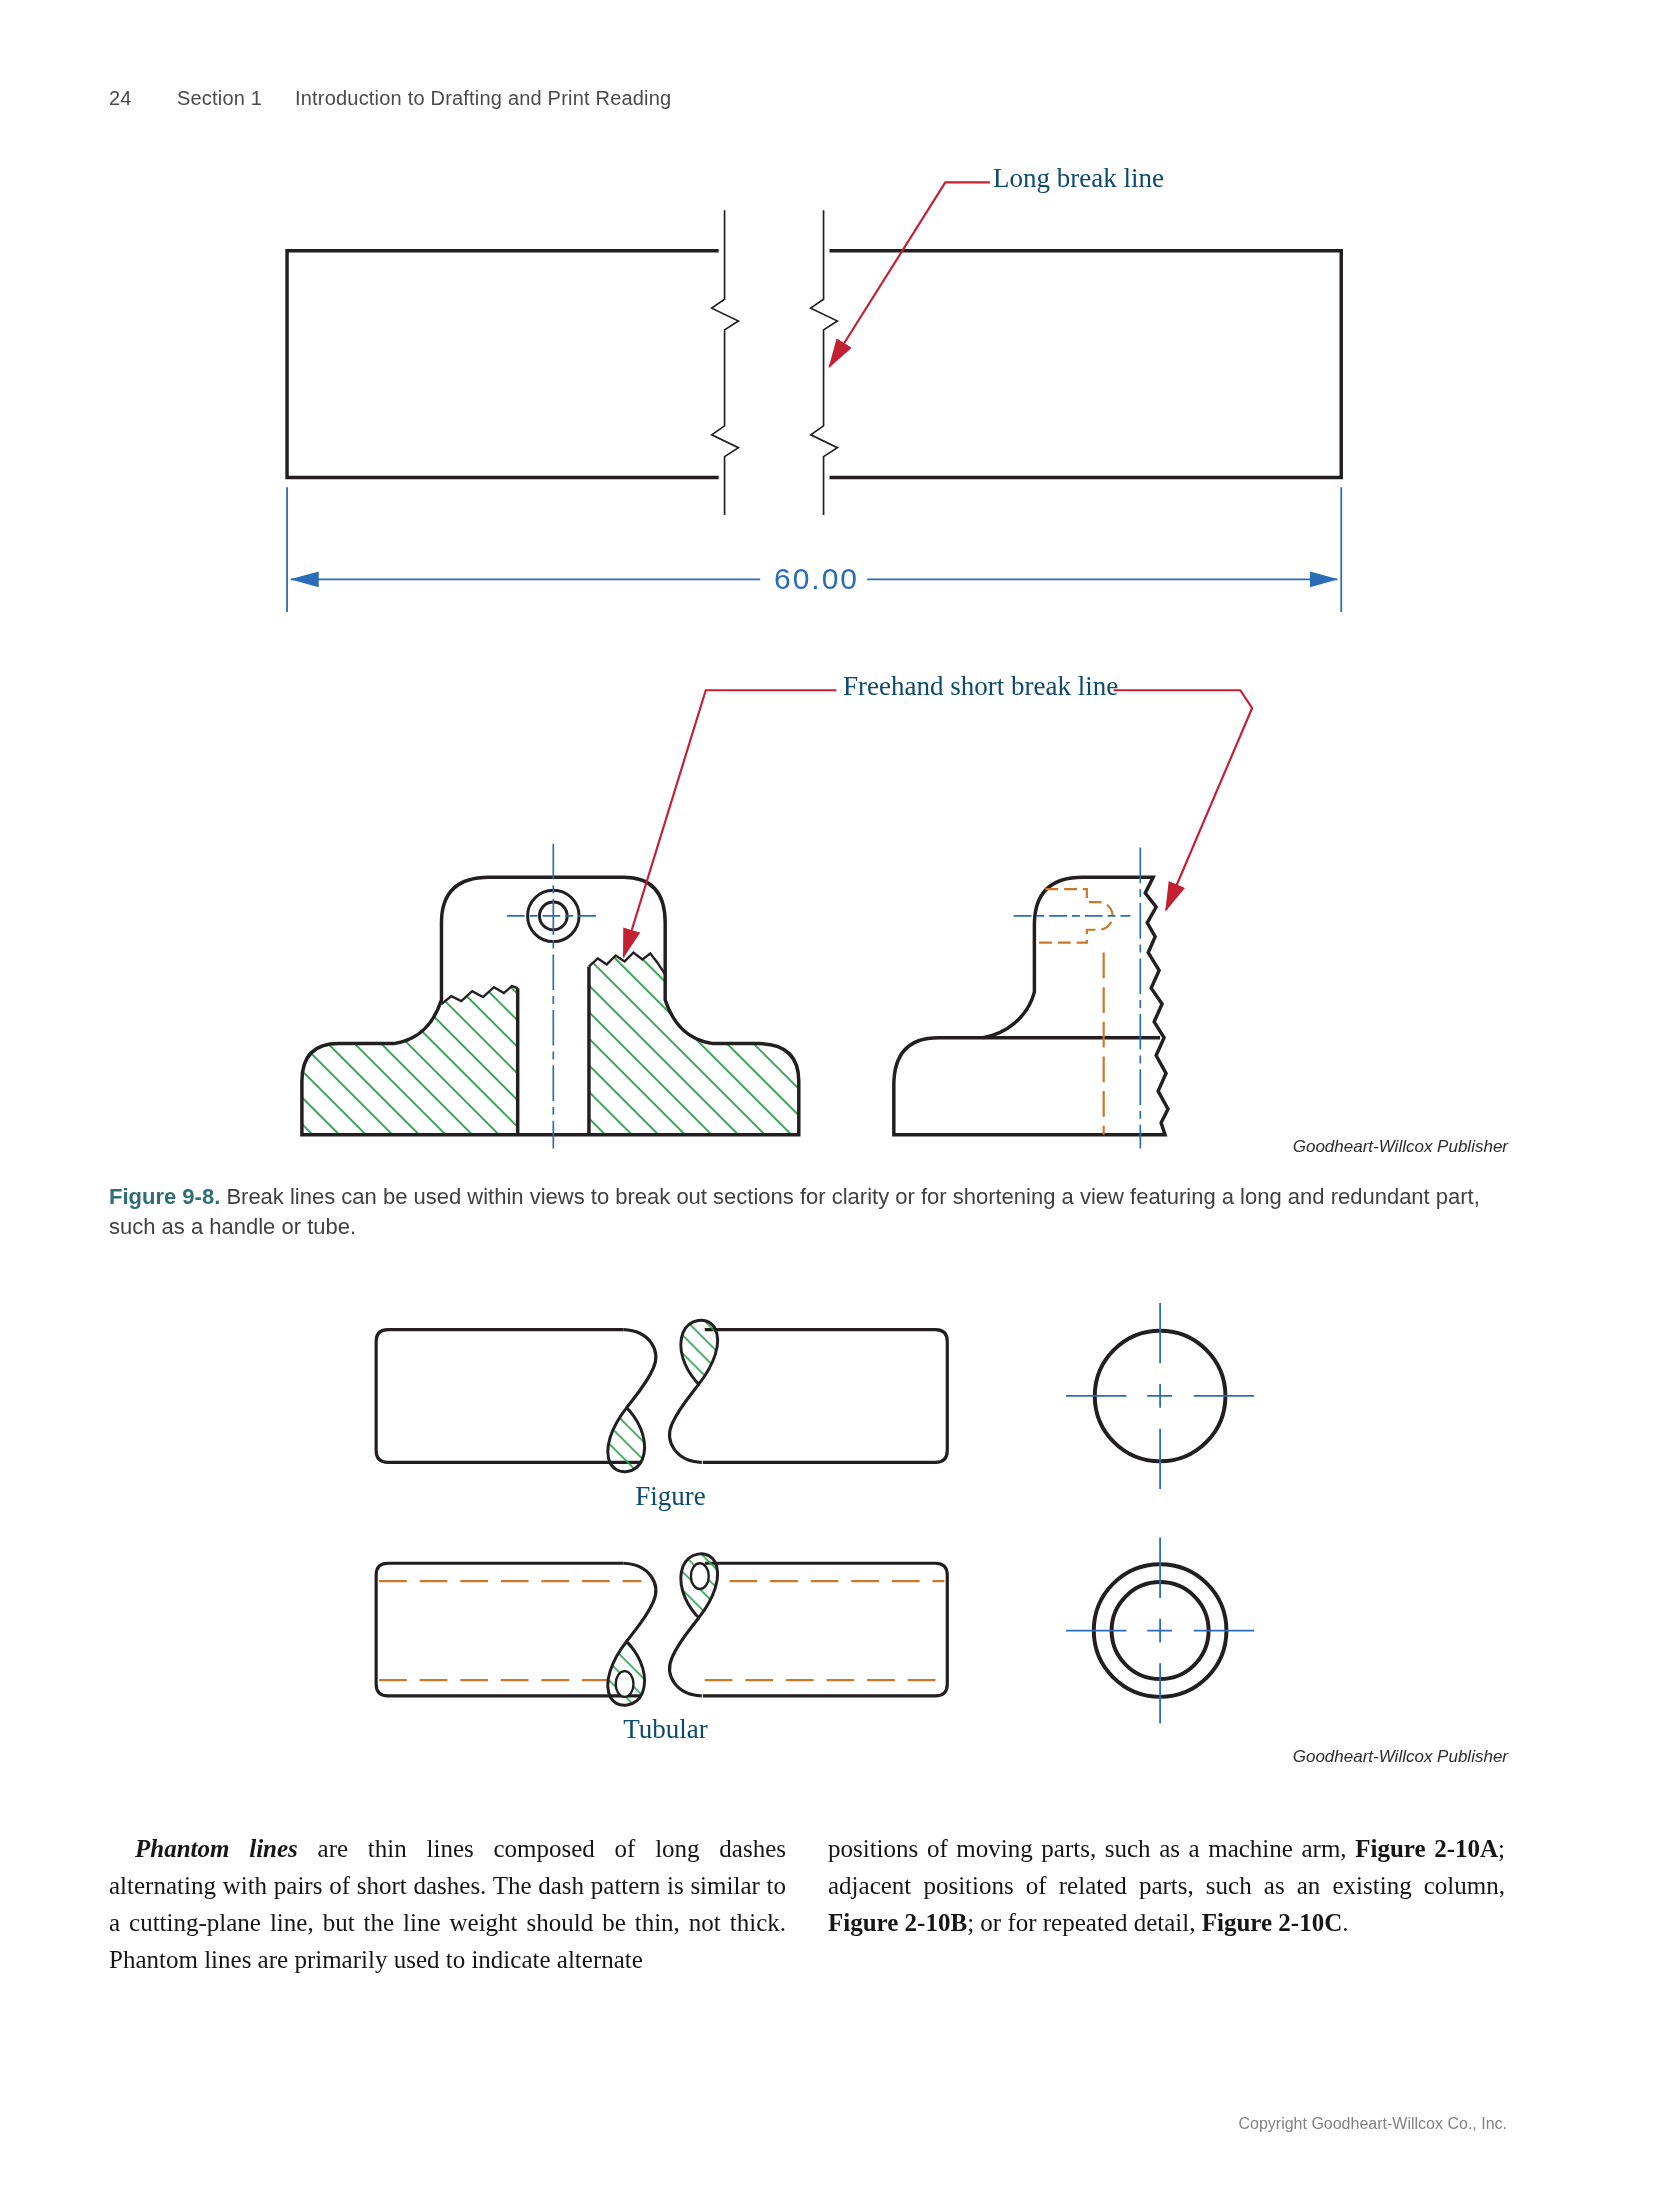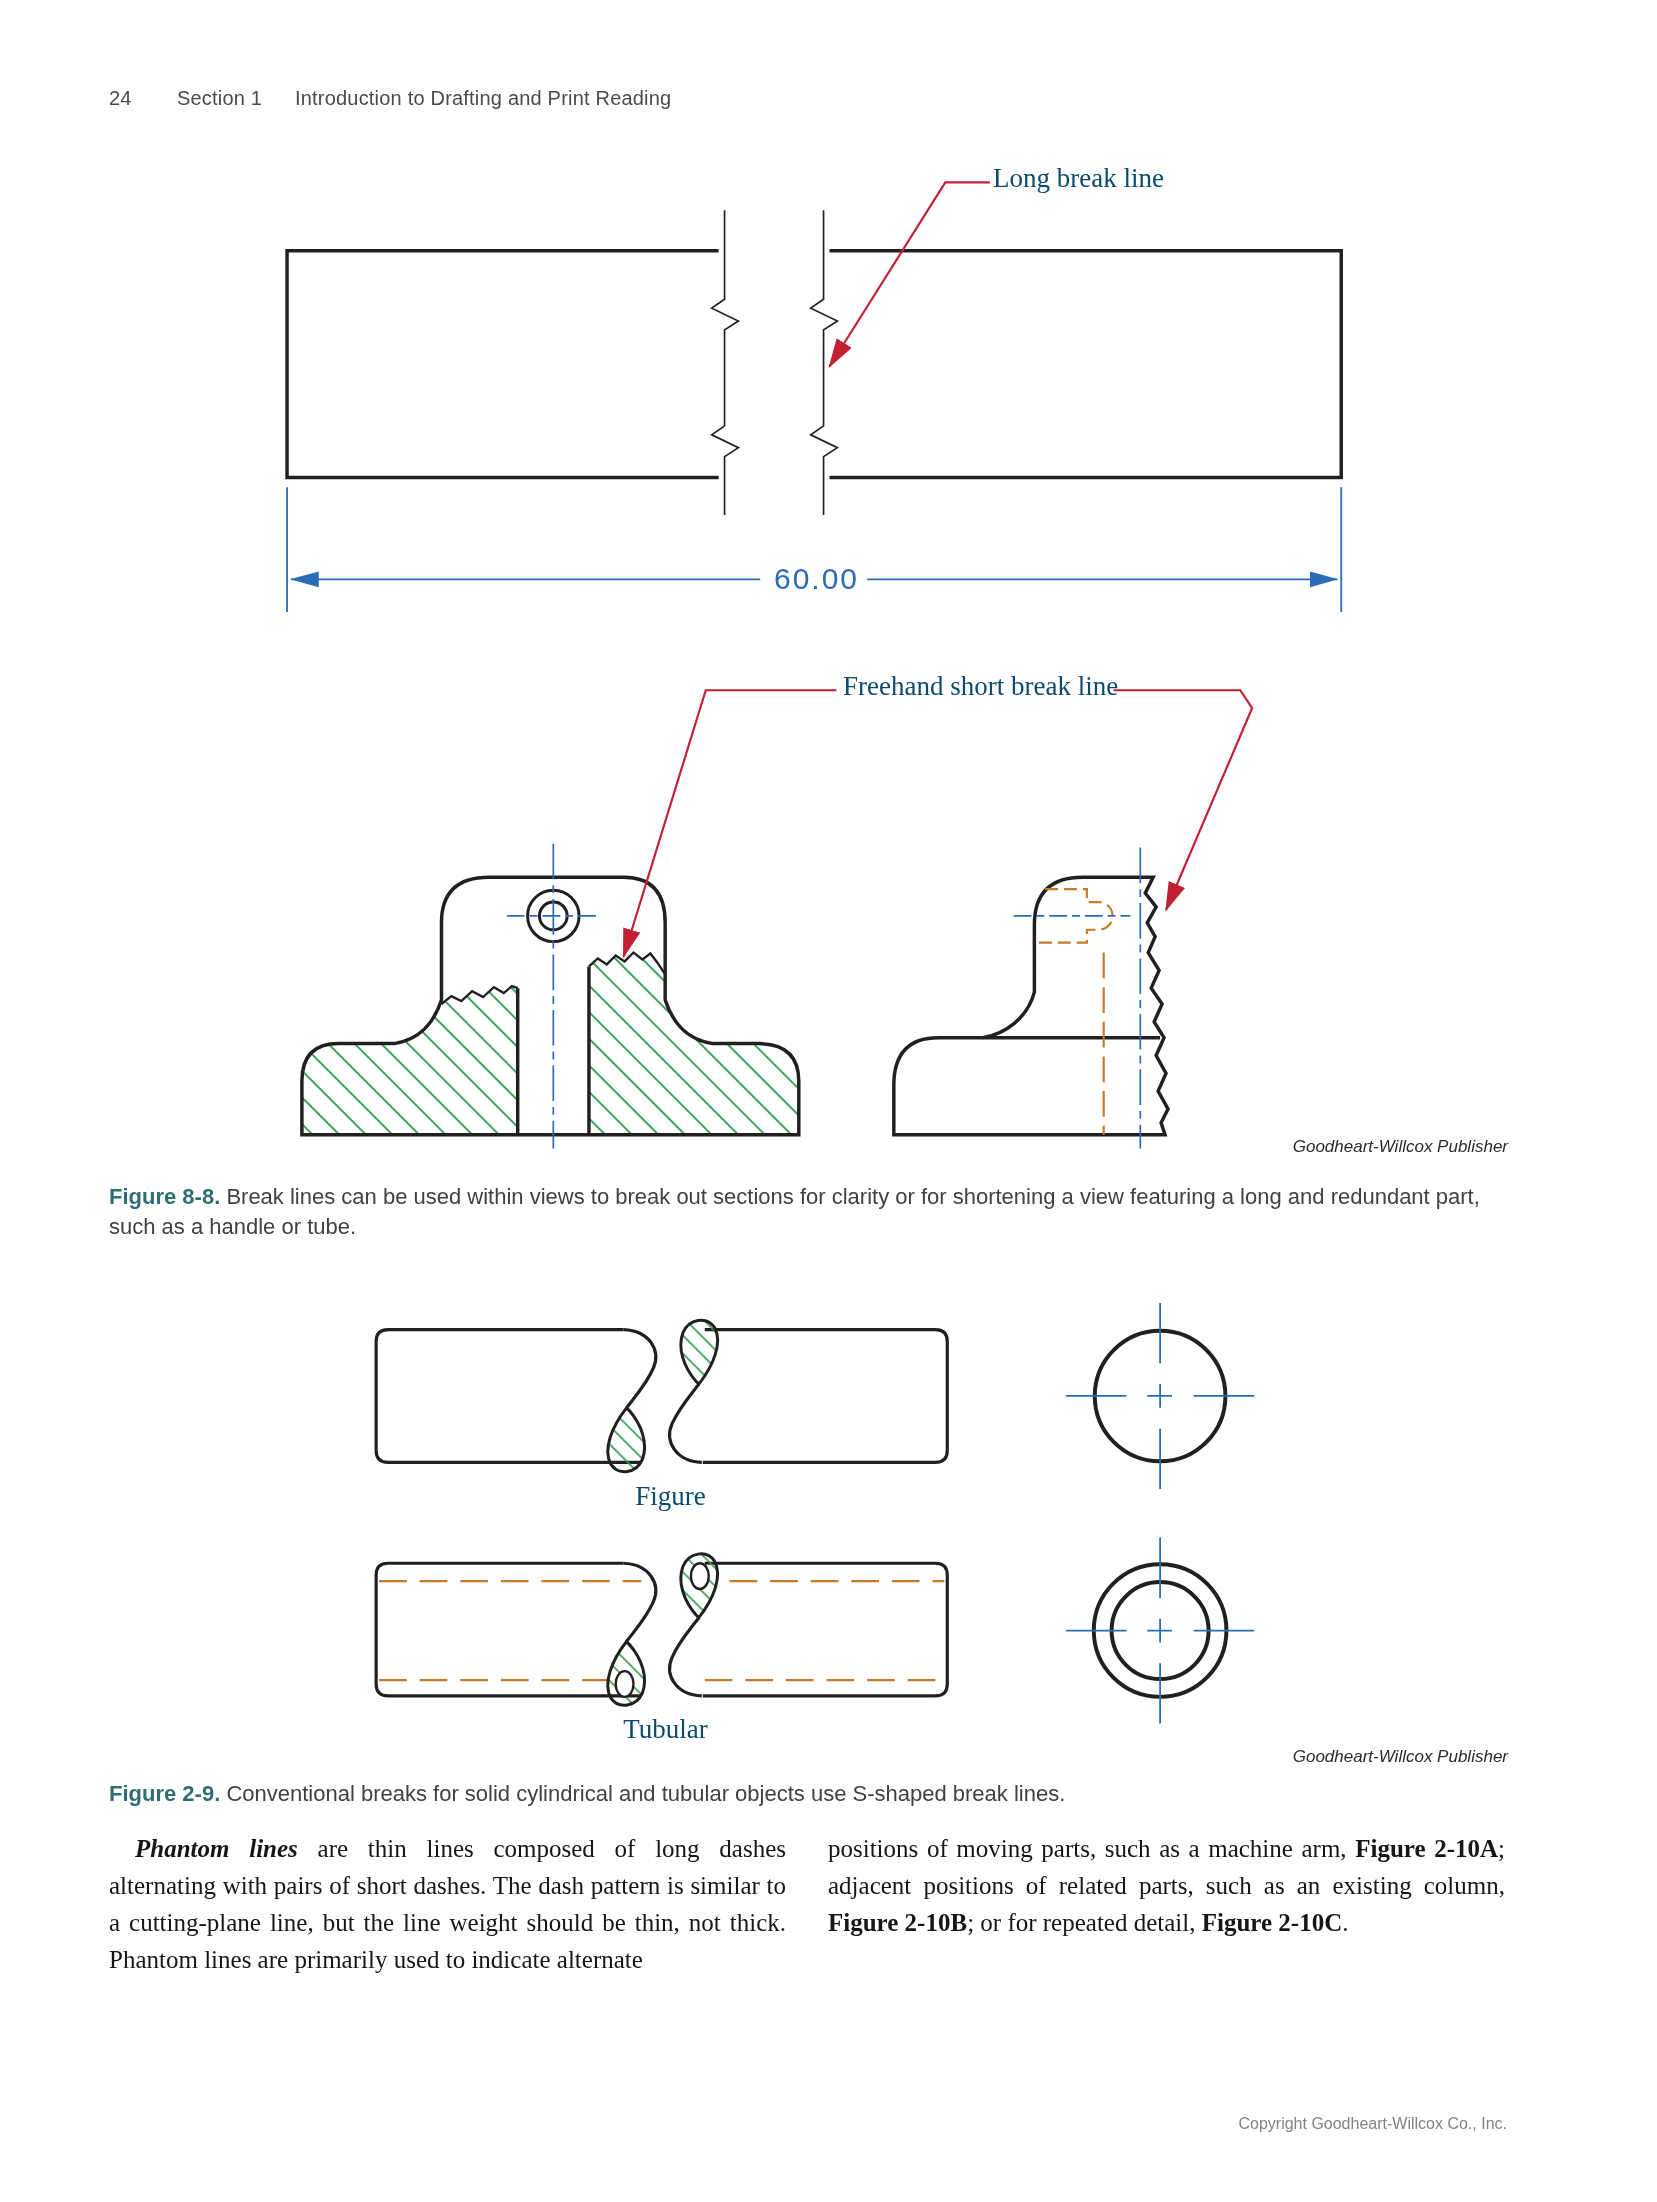--- a/index.html
+++ b/index.html
@@ -141,34 +141,30 @@
 
   <span class="abs figlabel" style="left:993px;top:163px;">Long break line</span>
 
   <span class="abs dimtext" style="left:762px;top:562px;width:109px;text-align:center;">60.00</span>
 
   <span class="abs figlabel" style="left:843px;top:671px;">Freehand short break line</span>
 
   <div class="abs credit" style="right:149px;top:1137px;">Goodheart-Willcox Publisher</div>
 
   <div class="abs caption" style="left:109px;top:1182px;width:1390px;">
-    <span class="cap-label">Figure 8-8.</span>
+    <span class="cap-label">Figure 9-8.</span>
     <span>Break lines can be used within views to break out sections for clarity or for shortening a view featuring a long and redundant part, such as a handle or tube.</span>
   </div>
 
   <div class="abs figlabel" style="left:601px;top:1481px;width:139px;text-align:center;">Figure</div>
 
   <div class="abs figlabel" style="left:591px;top:1714px;width:149px;text-align:center;">Tubular</div>
 
   <div class="abs credit" style="right:149px;top:1747px;">Goodheart-Willcox Publisher</div>
 
-  <div class="abs caption" style="left:109px;top:1779px;width:1390px;">
-    <span class="cap-label">Figure 2-9.</span>
-    <span>Conventional breaks for solid cylindrical and tubular objects use S-shaped break lines.</span>
-  </div>
 
   <div class="abs bodycol indent" style="left:109px;top:1830px;width:677px;">
     <span class="lead">Phantom lines</span><span> are thin lines composed of long dashes alternating with pairs of short dashes. The dash pattern is similar to a cutting-plane line, but the line weight should be thin, not thick. Phantom lines are primarily used to indicate alternate</span>
   </div>
 
   <div class="abs bodycol" style="left:828px;top:1830px;width:677px;">
     <span>positions of moving parts, such as a machine arm, </span><span class="bold">Figure 2-10A</span><span>; adjacent positions of related parts, such as an existing column, </span><span class="bold">Figure 2-10B</span><span>; or for repeated detail, </span><span class="bold">Figure 2-10C</span><span>.</span>
   </div>
 
   <div class="abs footer" style="right:150px;top:2115px;">Copyright Goodheart-Willcox Co., Inc.</div>

